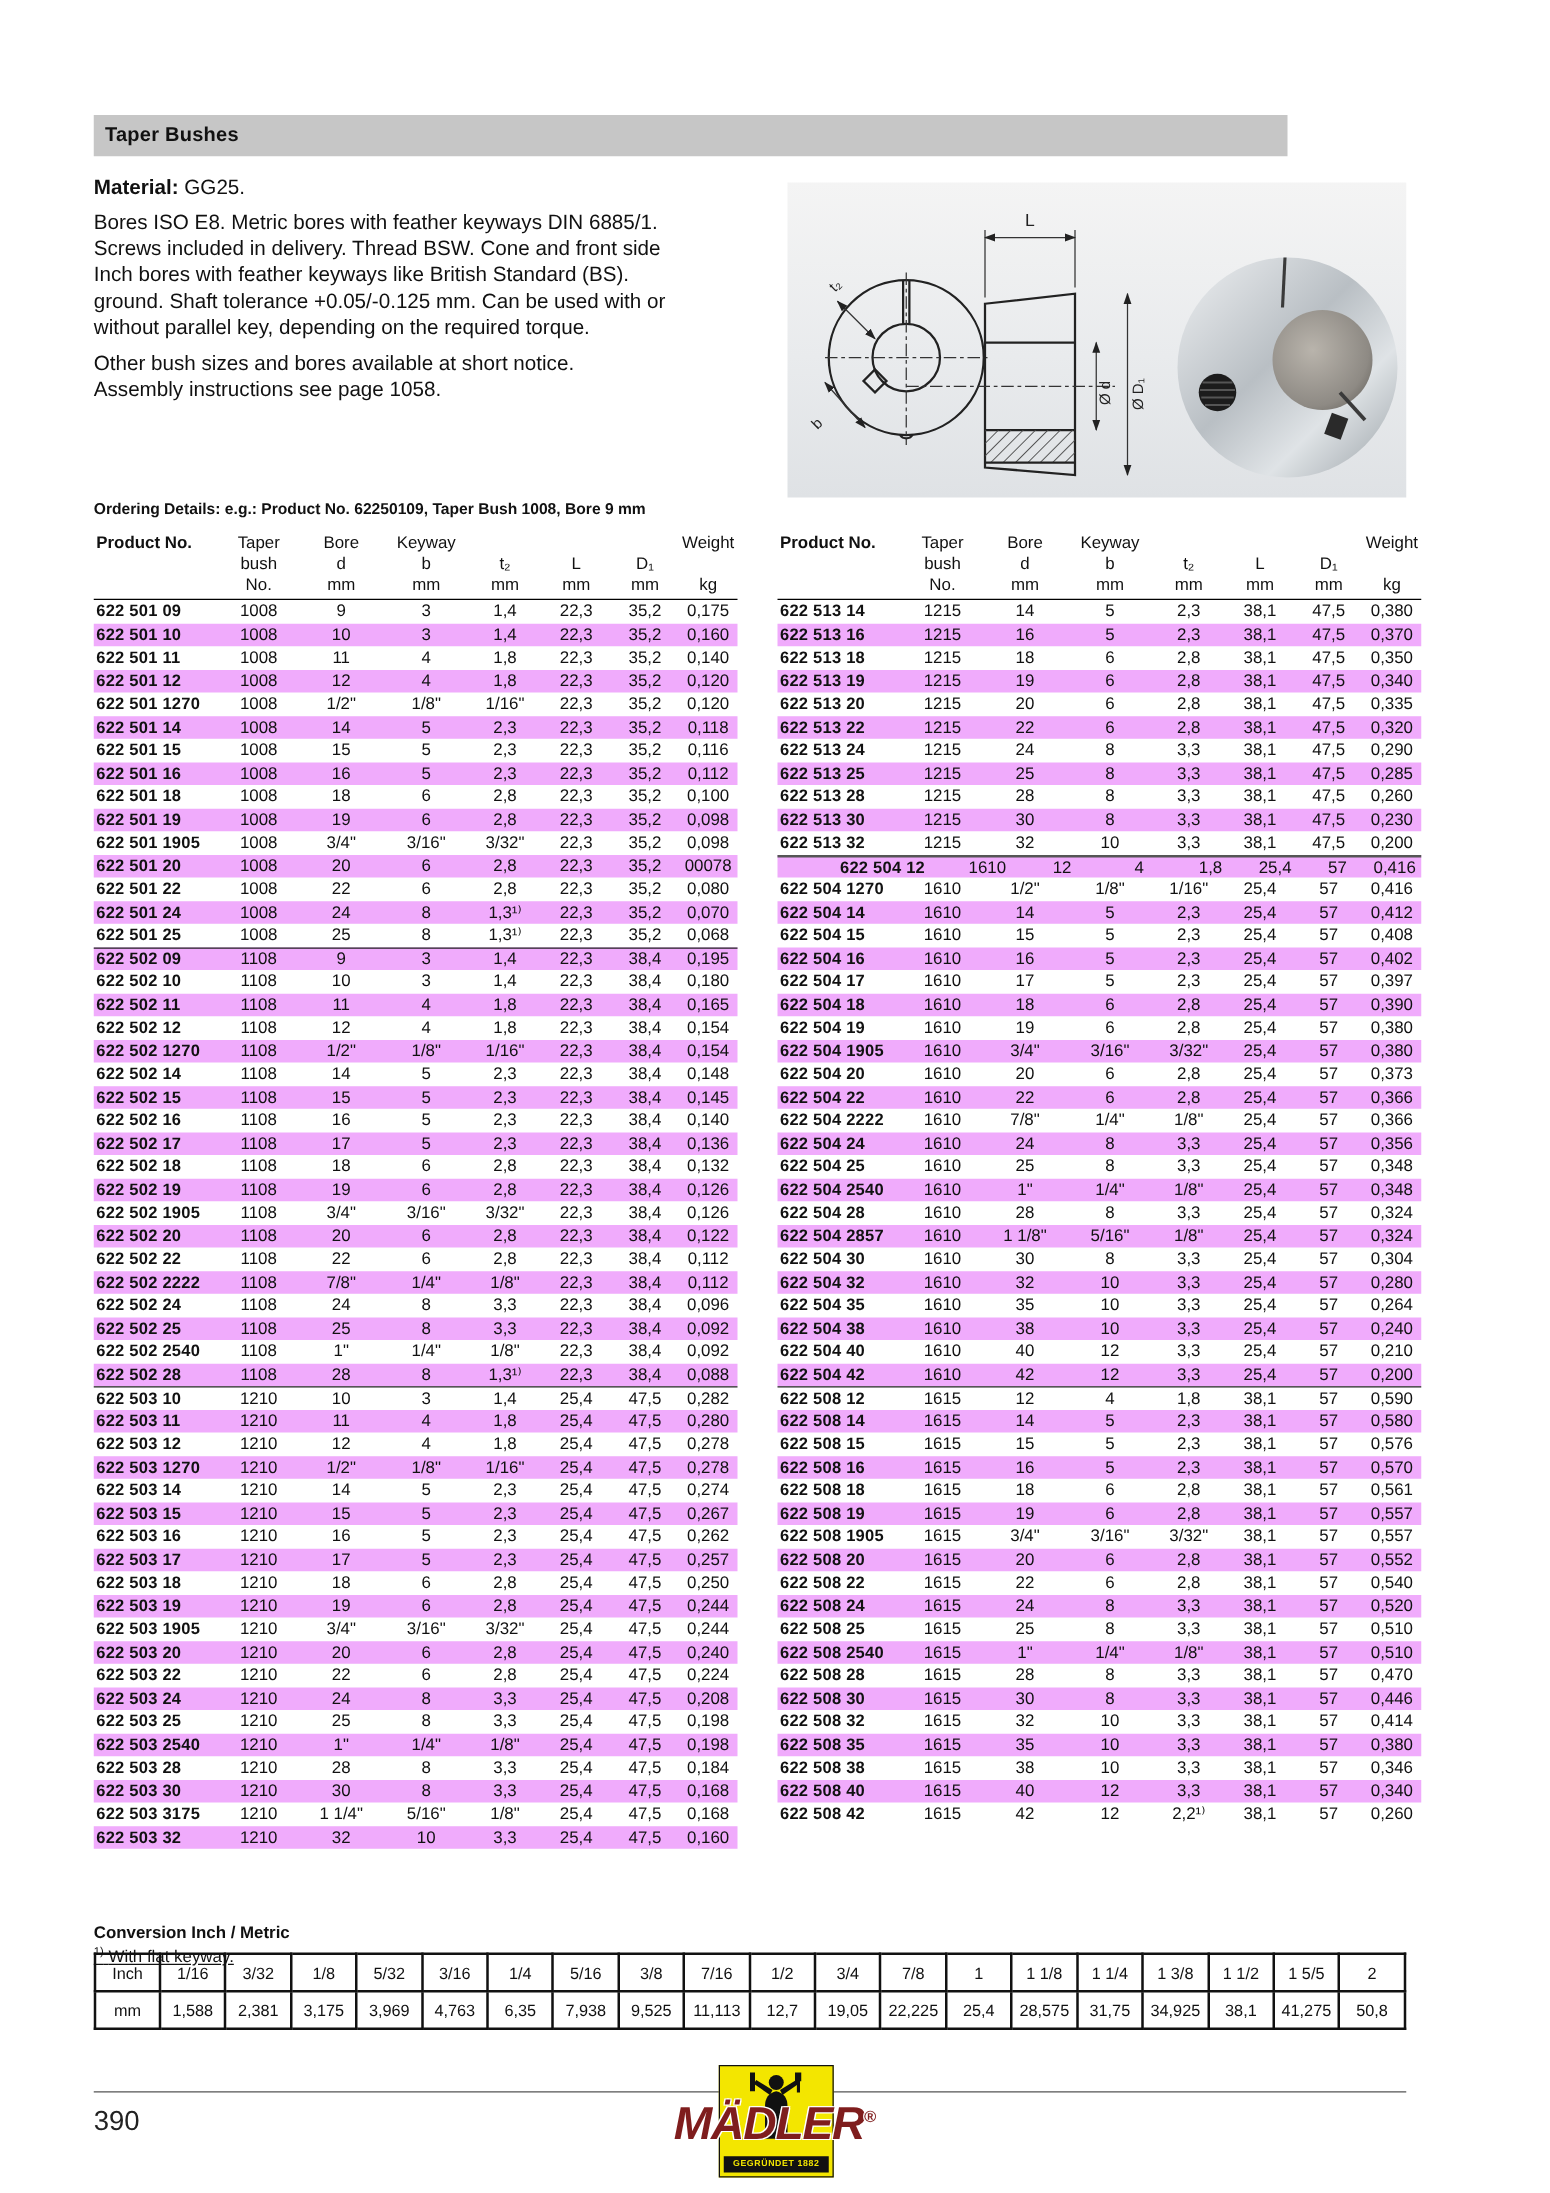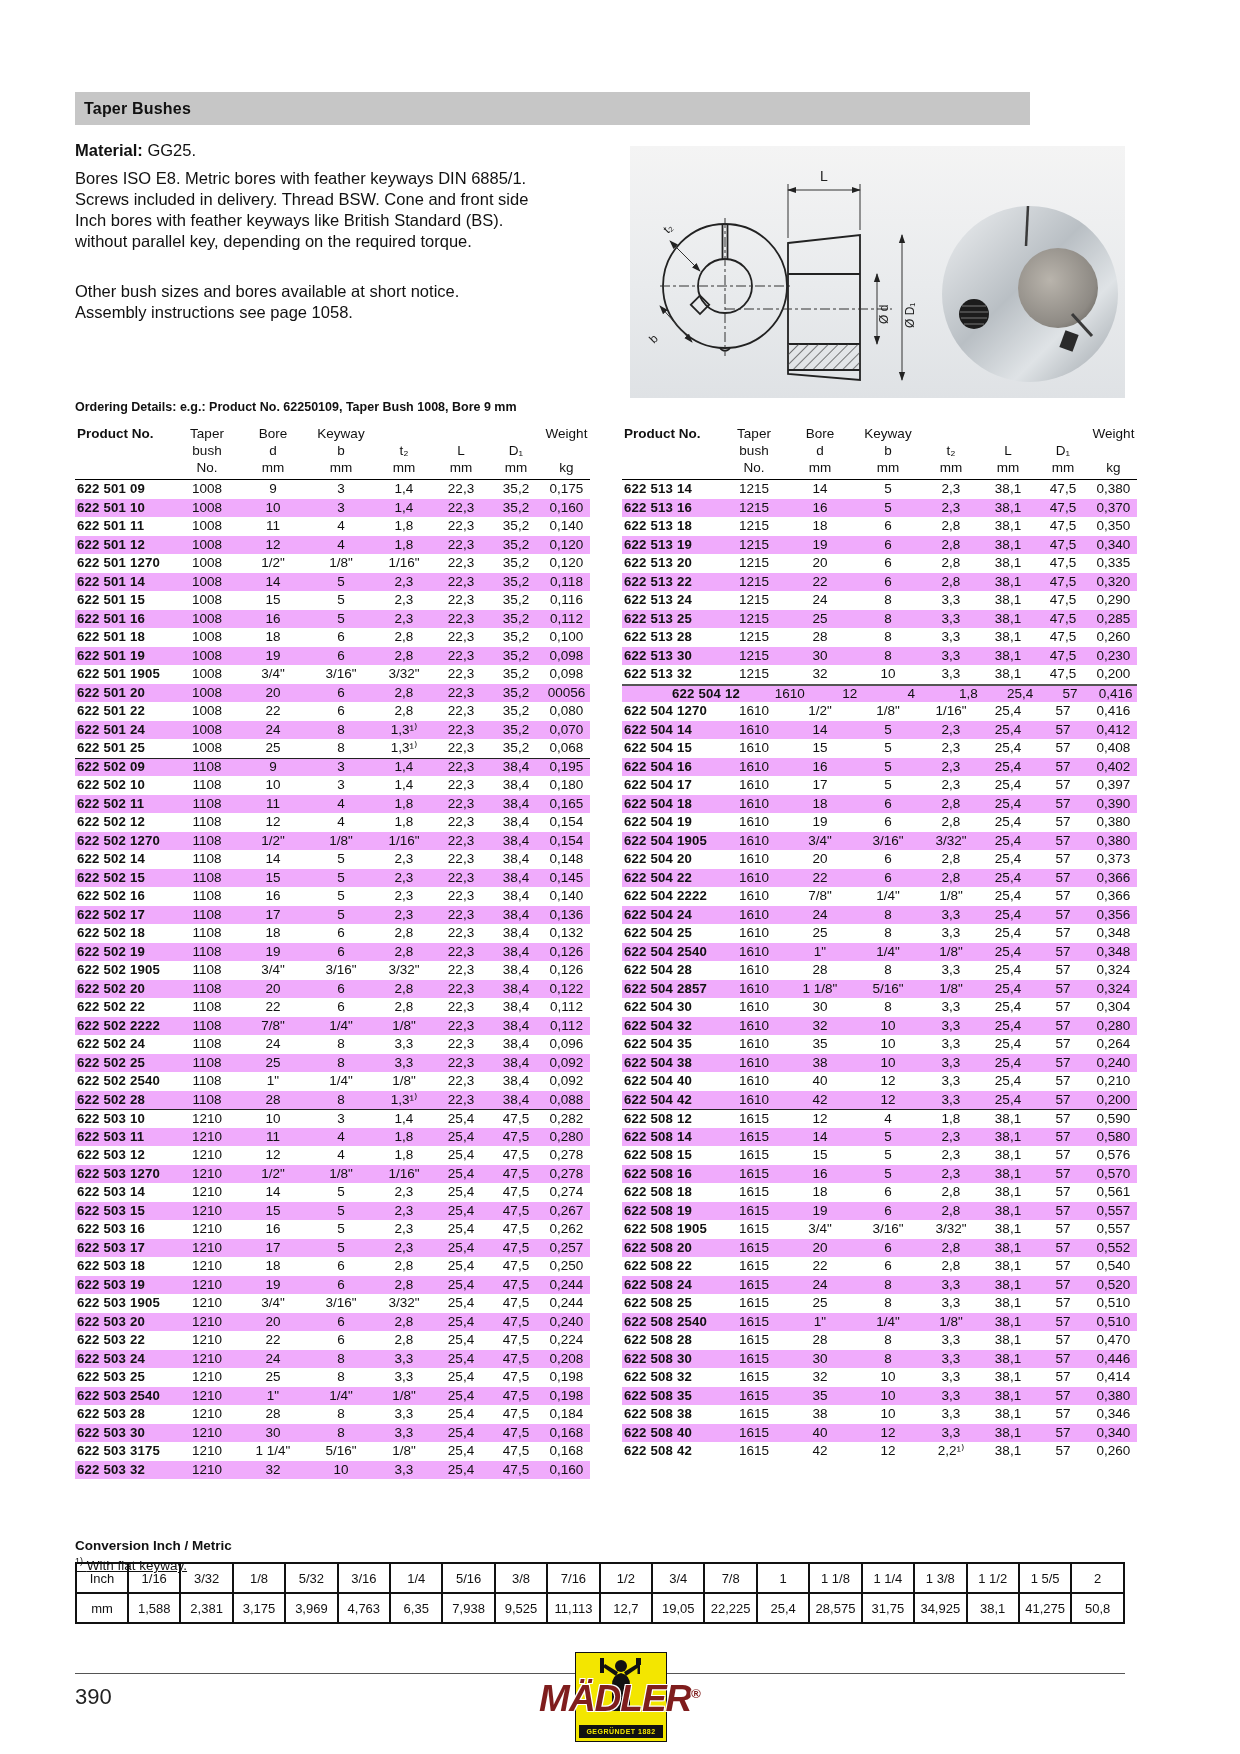--- a/index.html
+++ b/index.html
@@ -72,20 +72,21 @@
 
   <div class="material">
     <b>Material:</b>
     <span>GG25.</span>
   </div>
 
   <div class="para p1">
       <div>Bores ISO E8. Metric bores with feather keyways DIN 6885/1.</div>
       <div>Screws included in delivery. Thread BSW. Cone and front side</div>
       <div>Inch bores with feather keyways like British Standard (BS).</div>
+      <div>ground. Shaft tolerance +0.05/-0.125 mm. Can be used with or</div>
       <div>without parallel key, depending on the required torque.</div>
     </div>
   <div class="para p2">
       <div>Other bush sizes and bores available at short notice.</div>
       <div>Assembly instructions see page 1058.</div>
     </div>
 
   <div class="ordering">Ordering Details: e.g.: Product No. 62250109, Taper Bush 1008, Bore 9 mm</div>
 
   <div class="drawing">
@@ -318,21 +319,21 @@
           <div class="tcell c7">0,098</div>
         </div>
         <div class="trow alt">
           <div class="tcell c0">622 501 20</div>
           <div class="tcell c1">1008</div>
           <div class="tcell c2">20</div>
           <div class="tcell c3">6</div>
           <div class="tcell c4">2,8</div>
           <div class="tcell c5">22,3</div>
           <div class="tcell c6">35,2</div>
-          <div class="tcell c7">00056</div>
+          <div class="tcell c7">00078</div>
         </div>
         <div class="trow">
           <div class="tcell c0">622 501 22</div>
           <div class="tcell c1">1008</div>
           <div class="tcell c2">22</div>
           <div class="tcell c3">6</div>
           <div class="tcell c4">2,8</div>
           <div class="tcell c5">22,3</div>
           <div class="tcell c6">35,2</div>
           <div class="tcell c7">0,080</div>

